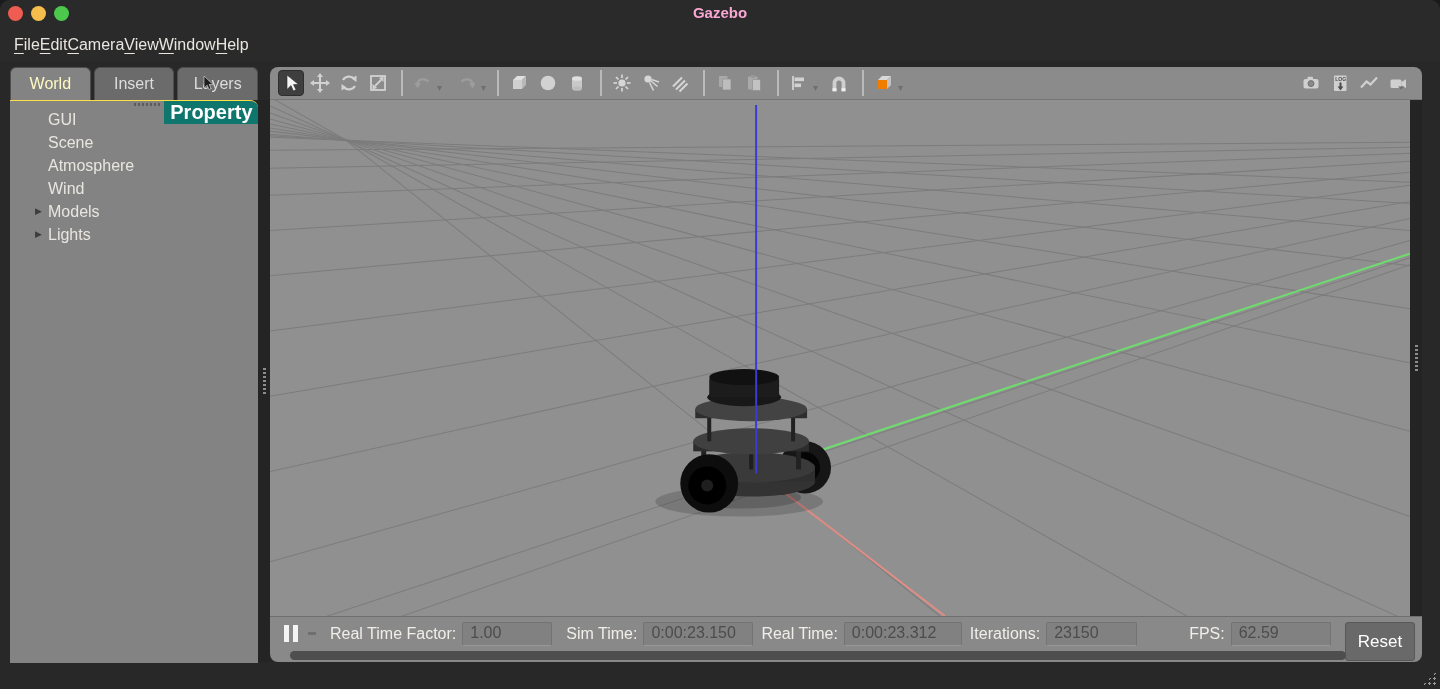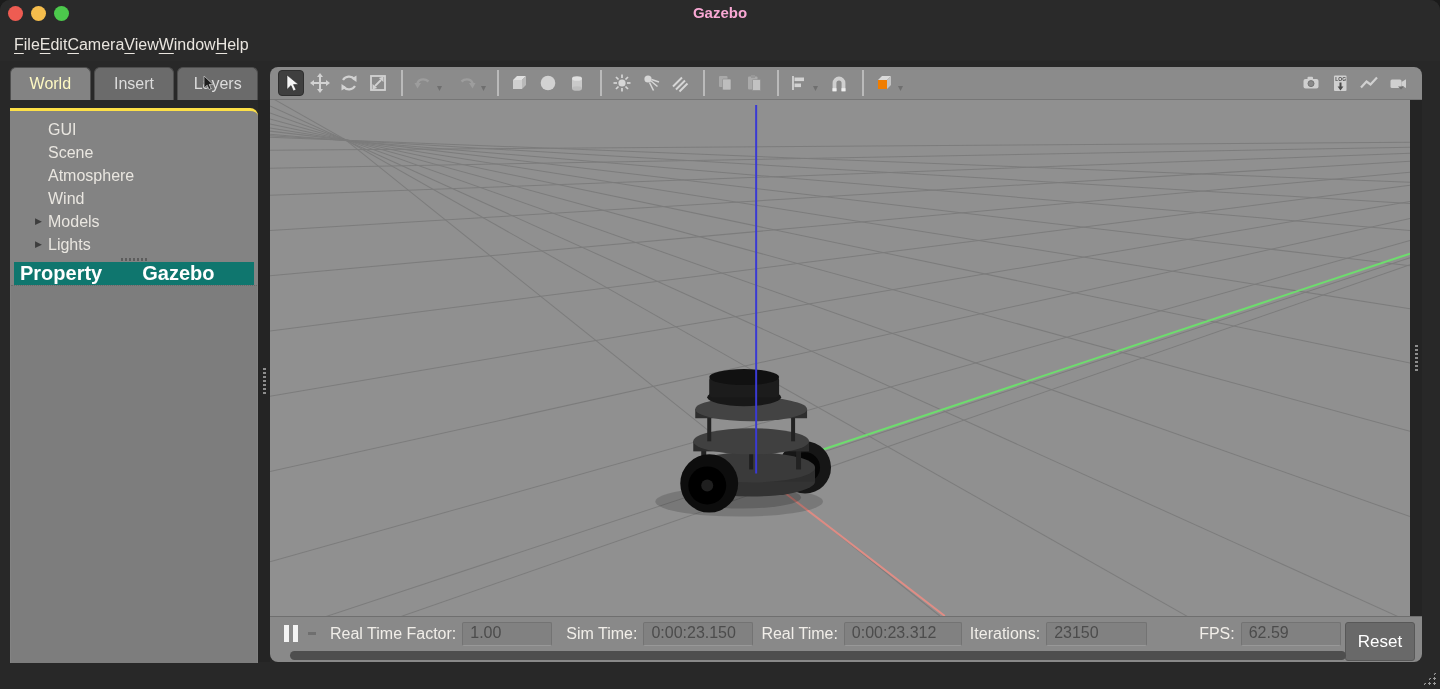--- a/index.html
+++ b/index.html
@@ -23,21 +23,21 @@
   .menu-item .mn{text-decoration:underline;text-underline-offset:3px;}
   
   .sidebar{position:absolute;left:10px;top:67px;width:248px;height:596px;
     display:flex;flex-direction:column;}
   .tabs{display:flex;height:33px;gap:3px;flex:none;}
   .tab{flex:1;display:flex;align-items:center;justify-content:center;
     background:#6b6b6b;color:#dcdcdc;font-size:16px;
     border-radius:6px 6px 0 0;border:1px solid #4e4e4e;border-bottom:none;position:relative;}
   .tab.active{background:#838383;color:#fef9c3;}
   .panel{flex:1;background:#838383;border-radius:0 8px 0 0;
-    display:flex;flex-direction:column;overflow:hidden;border-top:3px solid #fde047;margin-top:8px;}
+    display:flex;flex-direction:row;overflow:hidden;border-top:1px solid #fde047;}
   .tree{flex:none;padding:7px 0 0 0;}
   .titem{position:relative;height:23px;line-height:23px;color:#e9e6e0;
     font-size:16px;padding-left:38px;}
   .titem .expander{position:absolute;left:25px;top:0;font-size:9px;color:#3d3d3d;}
   .hgrip{flex:none;height:6px;display:flex;align-items:center;justify-content:center;}
   .hgrip .dots{width:26px;height:3px;
     background:repeating-linear-gradient(to right,#5c5c5c 0 2px,transparent 2px 4px);}
   .prop-header{flex:none;height:23px;margin:0 4px;background:#0f766e;
     display:flex;align-items:center;color:#ffffff;font-weight:bold;font-size:20px;}
   .prop-header .ph1{margin-left:6px;} .prop-header .ph2{margin-left:40px;}
@@ -71,21 +71,21 @@
     position:relative;display:flex;align-items:center;padding:0 10px 12px 10px;
     border-top:1px solid #6f6f6f;font-size:16px;color:#f1eee9;}
   .pause-btn{display:flex;gap:4px;margin-left:4px;flex:none;}
   .pause-btn i{display:block;width:5px;height:17px;background:#f4f4f4;}
   .step-btn{width:8px;height:3px;background:#6f6f6f;margin-left:10px;flex:none;}
   .sb-label{margin-left:14px;white-space:nowrap;flex:none;}
   .sb-field{margin-left:6px;height:24px;background:#818181;border:1px solid #737373;
     border-bottom-color:#989898;border-radius:2px;color:#4c4c4c;font-size:16px;
     padding:1px 0 0 7px;white-space:nowrap;overflow:hidden;flex:none;}
   .f-rtf{width:90px;} .f-sim{width:110px;} .f-real{width:118px;}
-  .f-iter{width:101px;} .f-fps{width:100px;}
+  .f-iter{width:91px;} .f-fps{width:100px;}
   .reset-btn{position:absolute;right:7px;top:5px;height:39px;min-width:70px;
     background:#696969;border:1px solid #585858;border-radius:3px;color:#ffffff;
     font-size:17px;display:flex;align-items:center;justify-content:center;padding:0 10px;}
   .slider{position:absolute;left:20px;right:76px;bottom:2px;height:9px;
     background:#4e4e4e;border-radius:5px;}
   .corner-grip{position:absolute;right:3px;bottom:3px;width:15px;height:15px;
     background-image:radial-gradient(#9a9a9a 1.2px,transparent 1.3px);
     background-size:5px 5px;clip-path:polygon(100% 0,100% 100%,0 100%);}
   .mouse-cursor{position:absolute;left:203px;top:76px;z-index:9;}
 </style>

